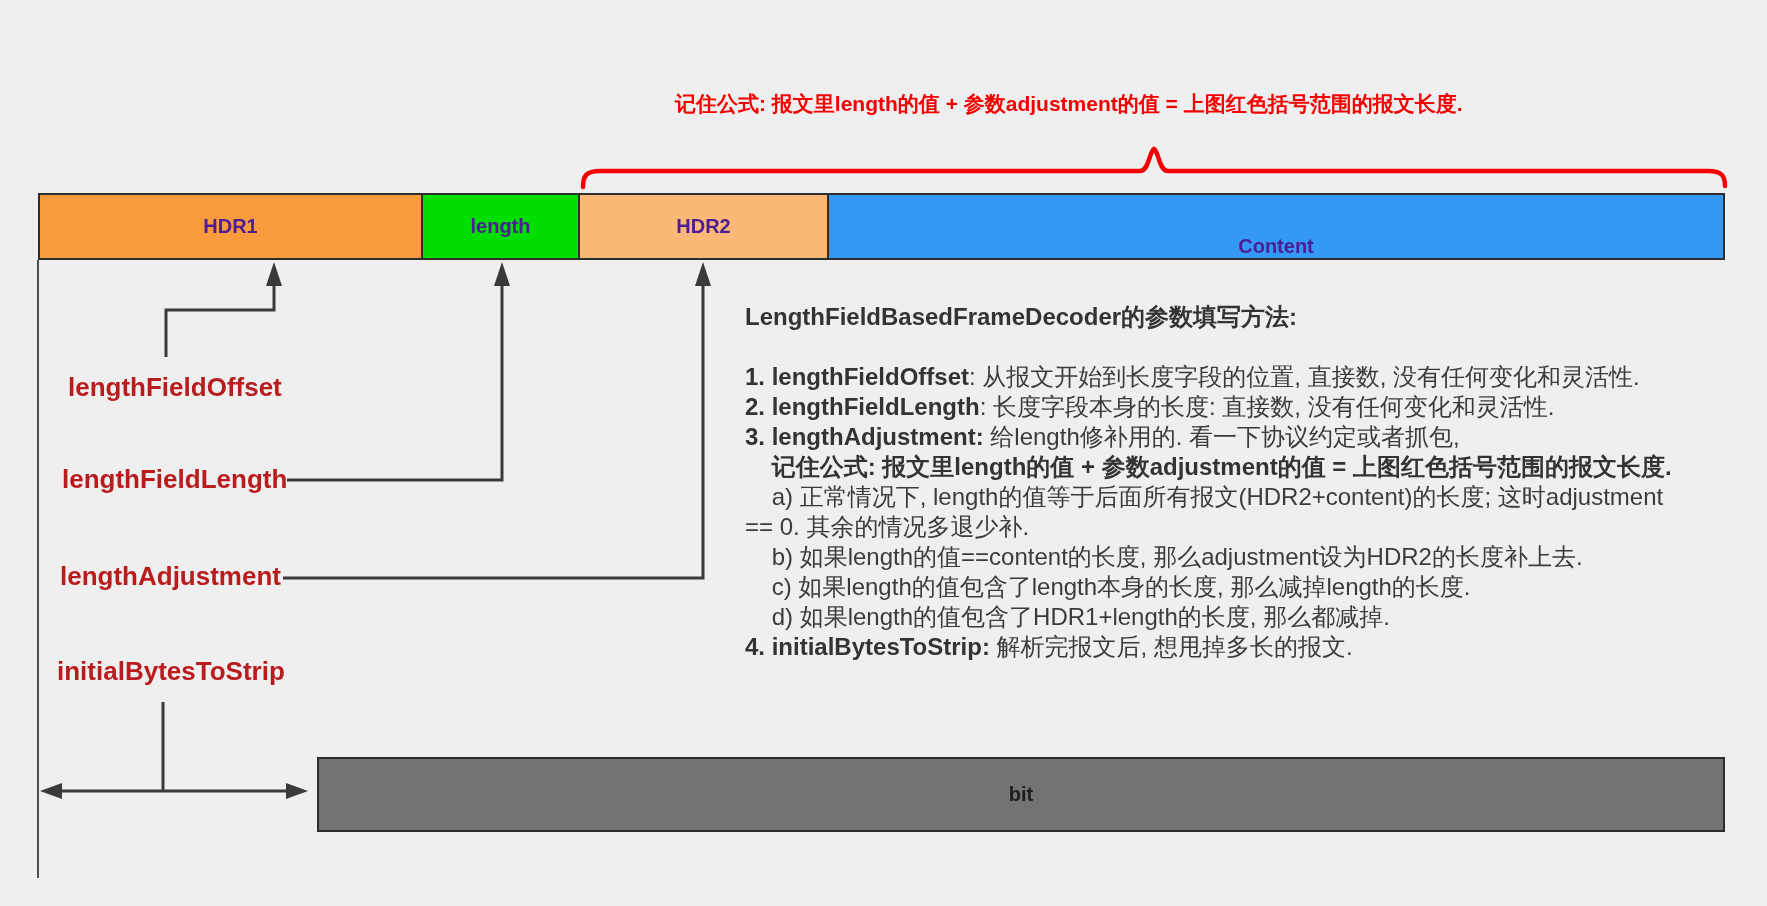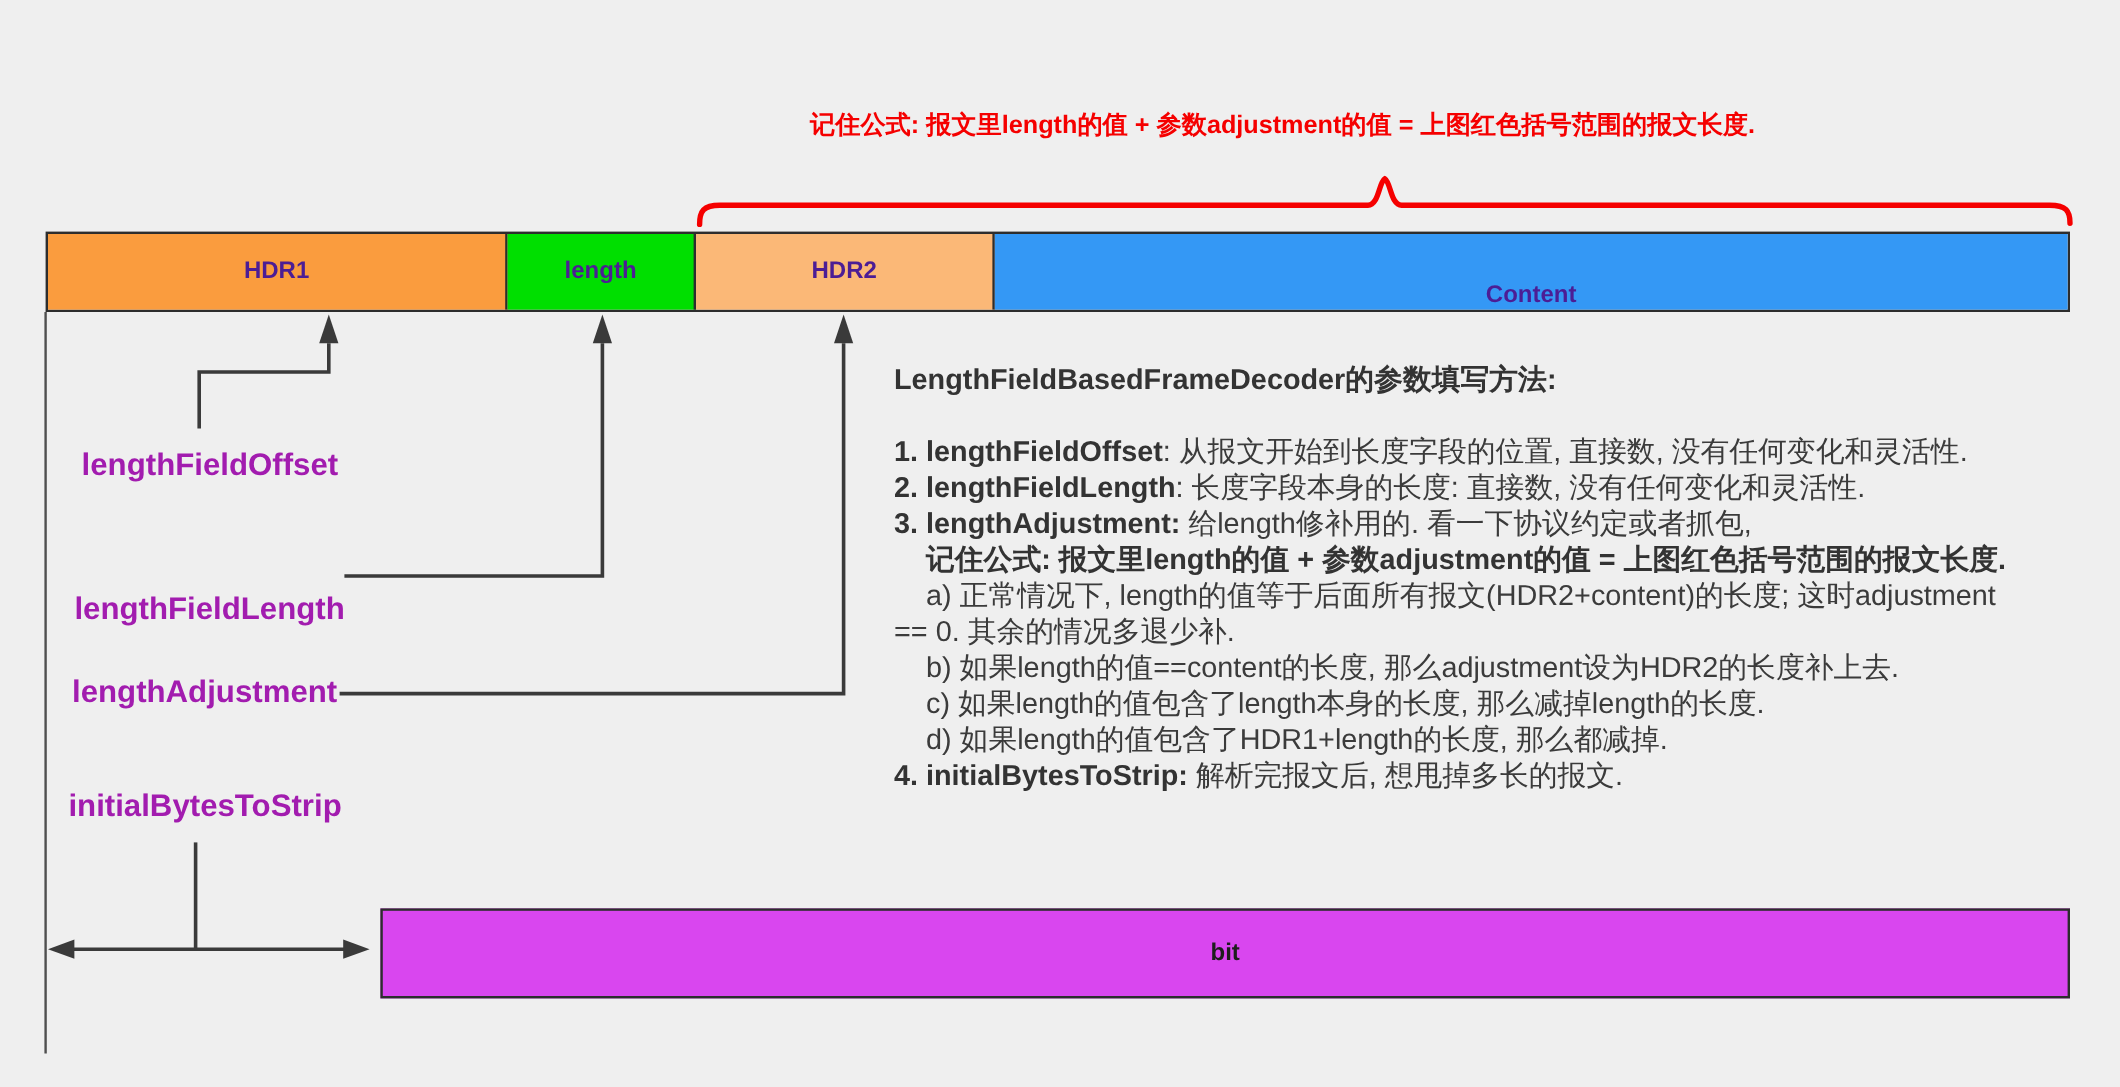--- a/index.html
+++ b/index.html
@@ -30,25 +30,25 @@
     height: 100%;
   }
   .seg:last-child { border-right: none; }
   .seg-hdr1   { flex: 0 0 383px; }
   .seg-length { flex: 0 0 157px; }
   .seg-hdr2   { flex: 0 0 249px; }
   .seg-content{ flex: 1 1 auto; align-items: flex-end; }
 
   .param-label {
     position: absolute;
-    font-size: 26px; font-weight: bold; color: #a21caf;
+    font-size: 26px; font-weight: bold; color: #b91c1c;
     white-space: nowrap;
   }
   .lbl-offset     { left: 68px; top: 372px; }
-  .lbl-fieldlen   { left: 62px; top: 464px; margin-top: 28px; }
+  .lbl-fieldlen   { left: 62px; top: 464px; }
   .lbl-adjust     { left: 60px; top: 561px; }
   .lbl-strip      { left: 57px; top: 656px; }
 
   .explanation {
     position: absolute; left: 745px; top: 302px;
     font-size: 24px; line-height: 30px; color: #3b3b3b;
     white-space: pre-wrap;
   }
   .exp-line { min-height: 30px; }
   .exp-line .b { font-weight: bold; color: #333; }
@@ -113,17 +113,17 @@
     </div>
   </div>
 
   <div class="param-label lbl-offset">lengthFieldOffset</div>
   <div class="param-label lbl-fieldlen">lengthFieldLength</div>
   <div class="param-label lbl-strip">initialBytesToStrip</div>
   <div class="param-label lbl-adjust">lengthAdjustment</div>
 
   <div class="explanation"><div class="exp-line"><span class="b">LengthFieldBasedFrameDecoder的参数填写方法:</span><span></span></div><div class="exp-line"><span class="b"></span><span></span></div><div class="exp-line"><span class="b">1. lengthFieldOffset</span><span>: 从报文开始到长度字段的位置, 直接数, 没有任何变化和灵活性.</span></div><div class="exp-line"><span class="b">2. lengthFieldLength</span><span>: 长度字段本身的长度: 直接数, 没有任何变化和灵活性.</span></div><div class="exp-line"><span class="b">3. lengthAdjustment:</span><span> 给length修补用的. 看一下协议约定或者抓包,</span></div><div class="exp-line"><span class="b">    记住公式: 报文里length的值 + 参数adjustment的值 = 上图红色括号范围的报文长度.</span><span></span></div><div class="exp-line"><span class="b"></span><span>    a) 正常情况下, length的值等于后面所有报文(HDR2+content)的长度; 这时adjustment</span></div><div class="exp-line"><span class="b"></span><span>== 0. 其余的情况多退少补.</span></div><div class="exp-line"><span class="b"></span><span>    b) 如果length的值==content的长度, 那么adjustment设为HDR2的长度补上去.</span></div><div class="exp-line"><span class="b"></span><span>    c) 如果length的值包含了length本身的长度, 那么减掉length的长度.</span></div><div class="exp-line"><span class="b"></span><span>    d) 如果length的值包含了HDR1+length的长度, 那么都减掉.</span></div><div class="exp-line"><span class="b">4. initialBytesToStrip:</span><span> 解析完报文后, 想甩掉多长的报文.</span></div></div>
 
-  <div class="strip-bar" style="background-color: #d946ef;">
+  <div class="strip-bar" style="background-color: #737373;">
     <span>bit</span>
   </div>
 
 </div>
 
 </body></html>

